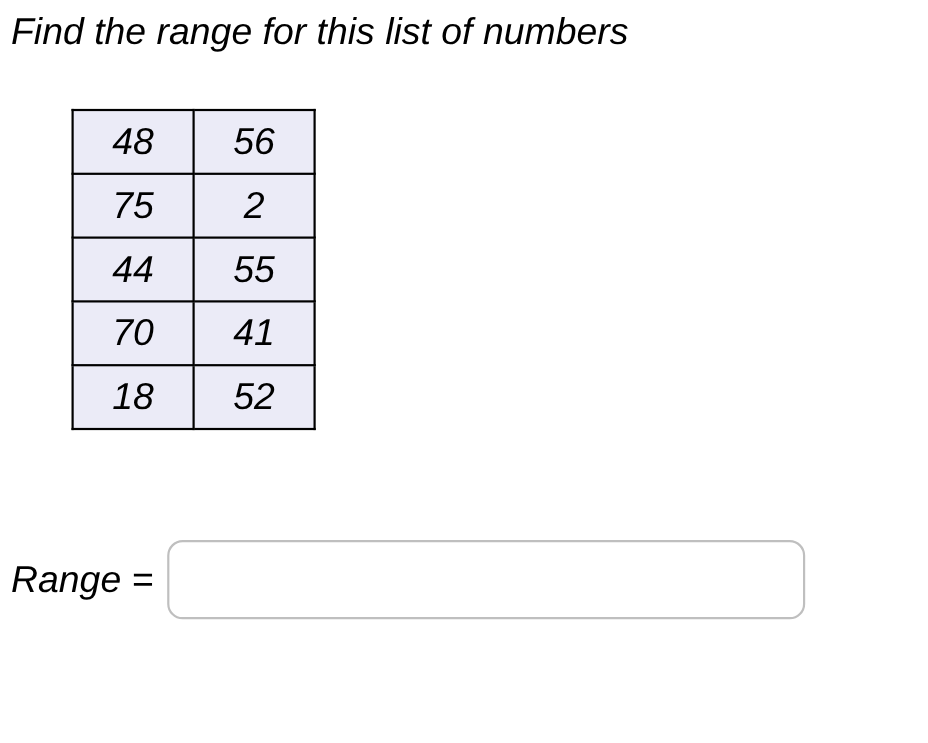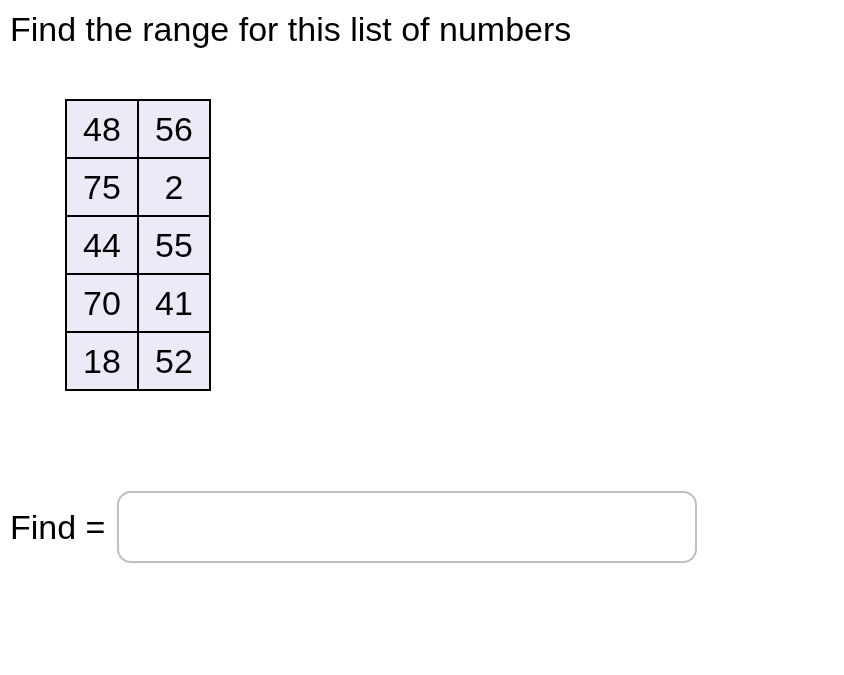--- a/index.html
+++ b/index.html
@@ -1,18 +1,19 @@
 <!DOCTYPE html>
 <html><head>
   <meta charset="utf-8">
   <style>
     * {
       margin: 0;
       padding: 0;
       box-sizing: border-box;
+      font-style: italic;
     }
     body {
       font-family: 'Trebuchet MS', 'Lucida Sans Unicode', 'Lucida Grande', sans-serif;
       background: #ffffff;
       width: 844px;
       height: 675px;
       padding: 10px;
     }
     .question {
       font-size: 34px;
@@ -22,21 +23,21 @@
     }
     .table-container {
       margin-left: 55px;
       margin-bottom: 100px;
     }
     table {
       border-collapse: collapse;
     }
     td {
       border: 2px solid #000;
-      width: 72px;
+      width: 110px;
       height: 58px;
       text-align: center;
       font-size: 34px;
       background-color: #ebebf7;
       padding: 0 16px;
     }
     .answer-row {
       display: flex;
       align-items: center;
       margin-left: 0;
@@ -83,15 +84,15 @@
     </tr>
     <tr>
       <td>18</td>
       <td>52</td>
     </tr>
   </tbody>
     </table>
 </div>
 
 <div class="answer-row">
-  <span class="answer-label">Find =</span>
+  <span class="answer-label">Range =</span>
   <input type="text" class="answer-input" value="" style="">
 </div>
 
 </body></html>

